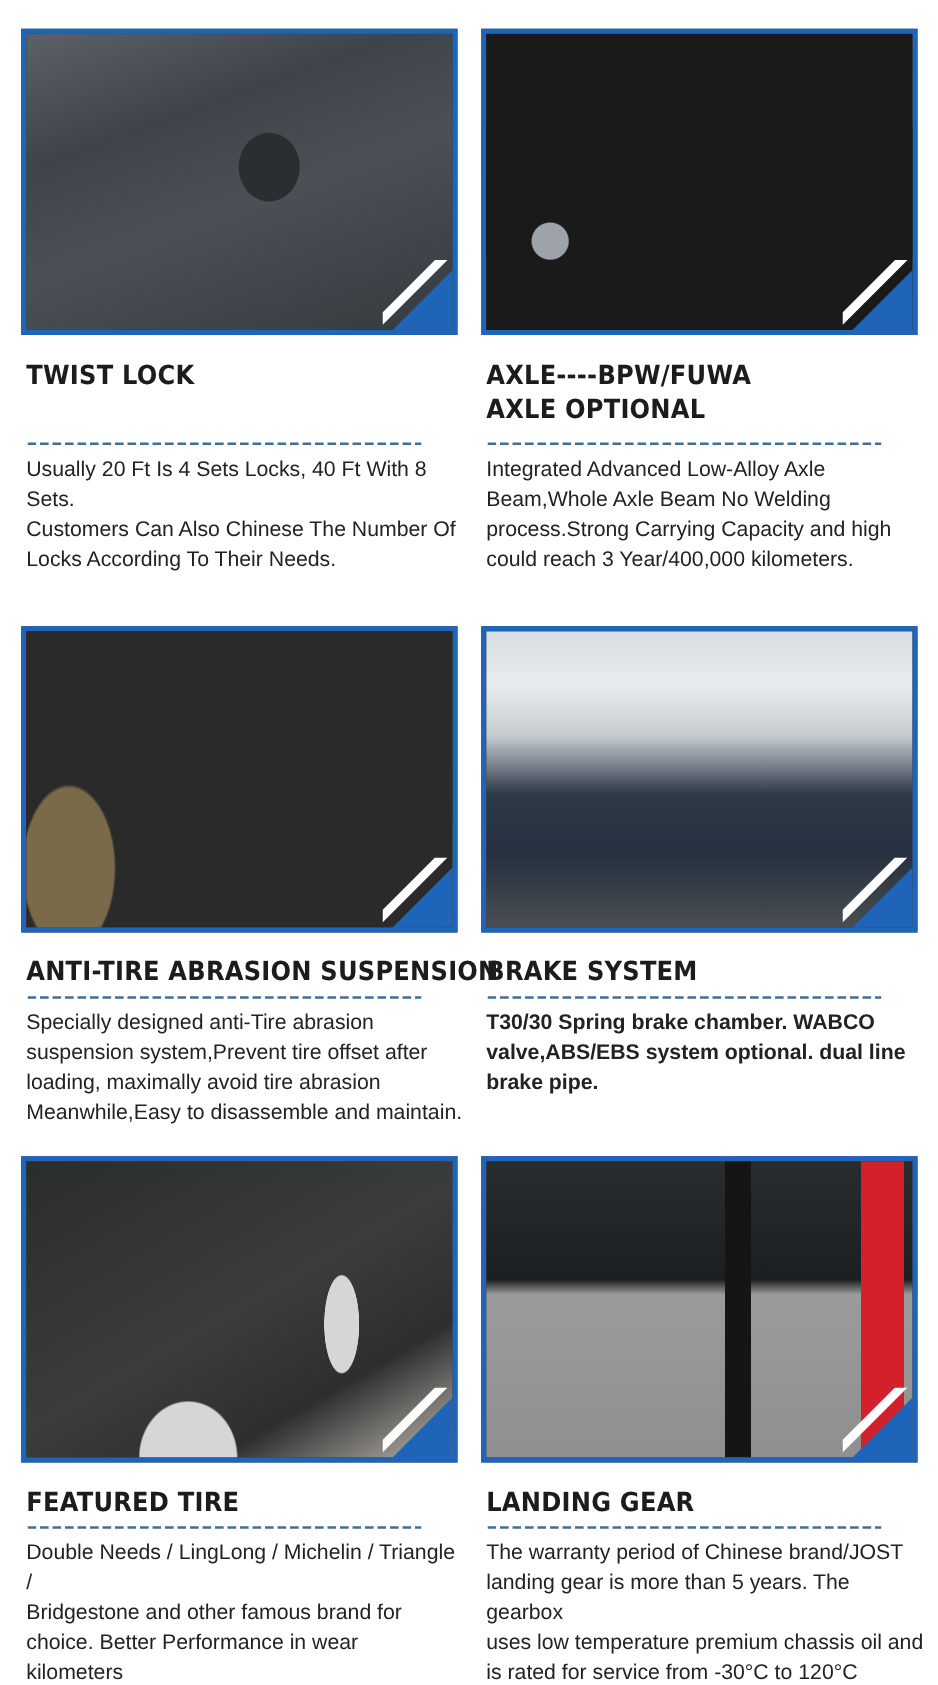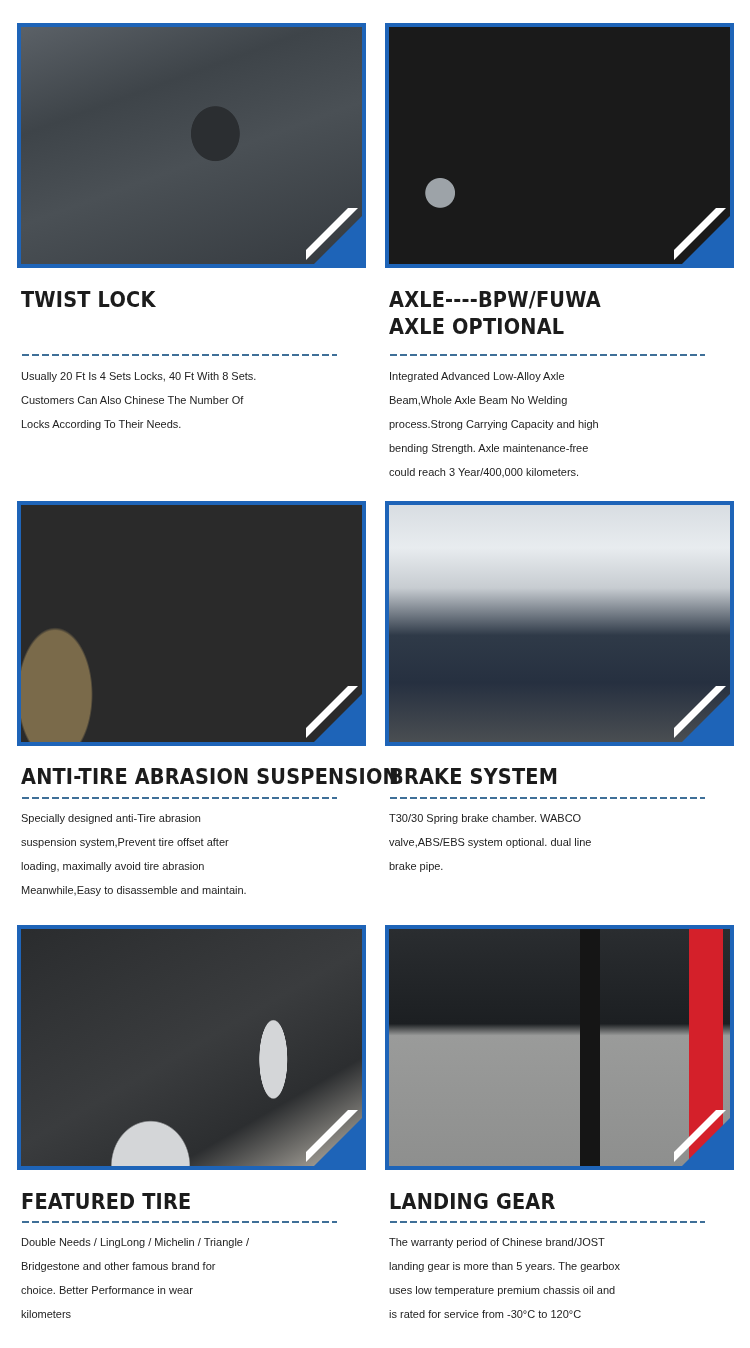--- a/index.html
+++ b/index.html
@@ -33,21 +33,21 @@
     .divider {
       position: absolute;
       height: 2px;
       background-image: linear-gradient(to right, #3e6f98 0, #3e6f98 7px, transparent 7px, transparent 10px);
       background-size: 10px 2px;
       background-repeat: repeat-x;
     }
     .desc {
       position: absolute;
       font-family: "Liberation Sans", sans-serif;
-      font-size: 11px;
+      font-size: 17px;
       line-height: 24px;
       color: #222;
     }
 
     
     .ph-twist { background:
       radial-gradient(ellipse 40px 45px at 57% 45%, #2b2e31 0 60%, transparent 62%),
       linear-gradient(160deg, #5b6167 0%, #3e4449 30%, #4a5055 55%, #353a3f 100%); }
     .ph-axle { background:
       radial-gradient(circle 48px at 15% 70%, #9da3a8 0 30%, #1a1a1a 32% 100%),
@@ -98,21 +98,20 @@
 </div>
 <div class="title" style="left:389px;top:287px;">
   <div>AXLE----BPW/FUWA</div>
   <div>AXLE OPTIONAL</div>
 </div>
 <div class="divider" style="left:390px;top:354px;width:315px;"></div>
 <div class="desc" style="left:389px;top:364px;width:350px;">
   <div>Integrated Advanced Low-Alloy Axle</div>
   <div>Beam,Whole Axle Beam No Welding</div>
   <div>process.Strong Carrying Capacity and high</div>
-  <div>bending Strength. Axle maintenance-free</div>
   <div>could reach 3 Year/400,000 kilometers.</div>
 </div>
 
 <div class="frame" style="left:17px;top:501px;width:349px;height:245px;">
   <div class="photo ph-susp"></div>
   <svg class="corner" viewBox="0 0 60 60">
       <polygon points="60,4 60,60 4,60" fill="#1e64b8"></polygon>
       <polygon points="42,0 52,0 0,52 0,42" fill="#ffffff"></polygon>
     </svg>
 </div>
@@ -131,21 +130,21 @@
   <div class="photo ph-brake"></div>
   <svg class="corner" viewBox="0 0 60 60">
       <polygon points="60,4 60,60 4,60" fill="#1e64b8"></polygon>
       <polygon points="42,0 52,0 0,52 0,42" fill="#ffffff"></polygon>
     </svg>
 </div>
 <div class="title" style="left:389px;top:764px;">
   <div>BRAKE SYSTEM</div>
 </div>
 <div class="divider" style="left:390px;top:797px;width:315px;"></div>
-<div class="desc" style="left:389px;top:806px;width:350px;">
+<div class="desc" style="left:389px;top:806px;width:350px;font-weight:bold;">
   <div>T30/30 Spring brake chamber. WABCO</div>
   <div>valve,ABS/EBS system optional. dual line</div>
   <div>brake pipe.</div>
 </div>
 
 <div class="frame" style="left:17px;top:925px;width:349px;height:245px;">
   <div class="photo ph-tire"></div>
   <svg class="corner" viewBox="0 0 60 60">
       <polygon points="60,4 60,60 4,60" fill="#1e64b8"></polygon>
       <polygon points="42,0 52,0 0,52 0,42" fill="#ffffff"></polygon>

